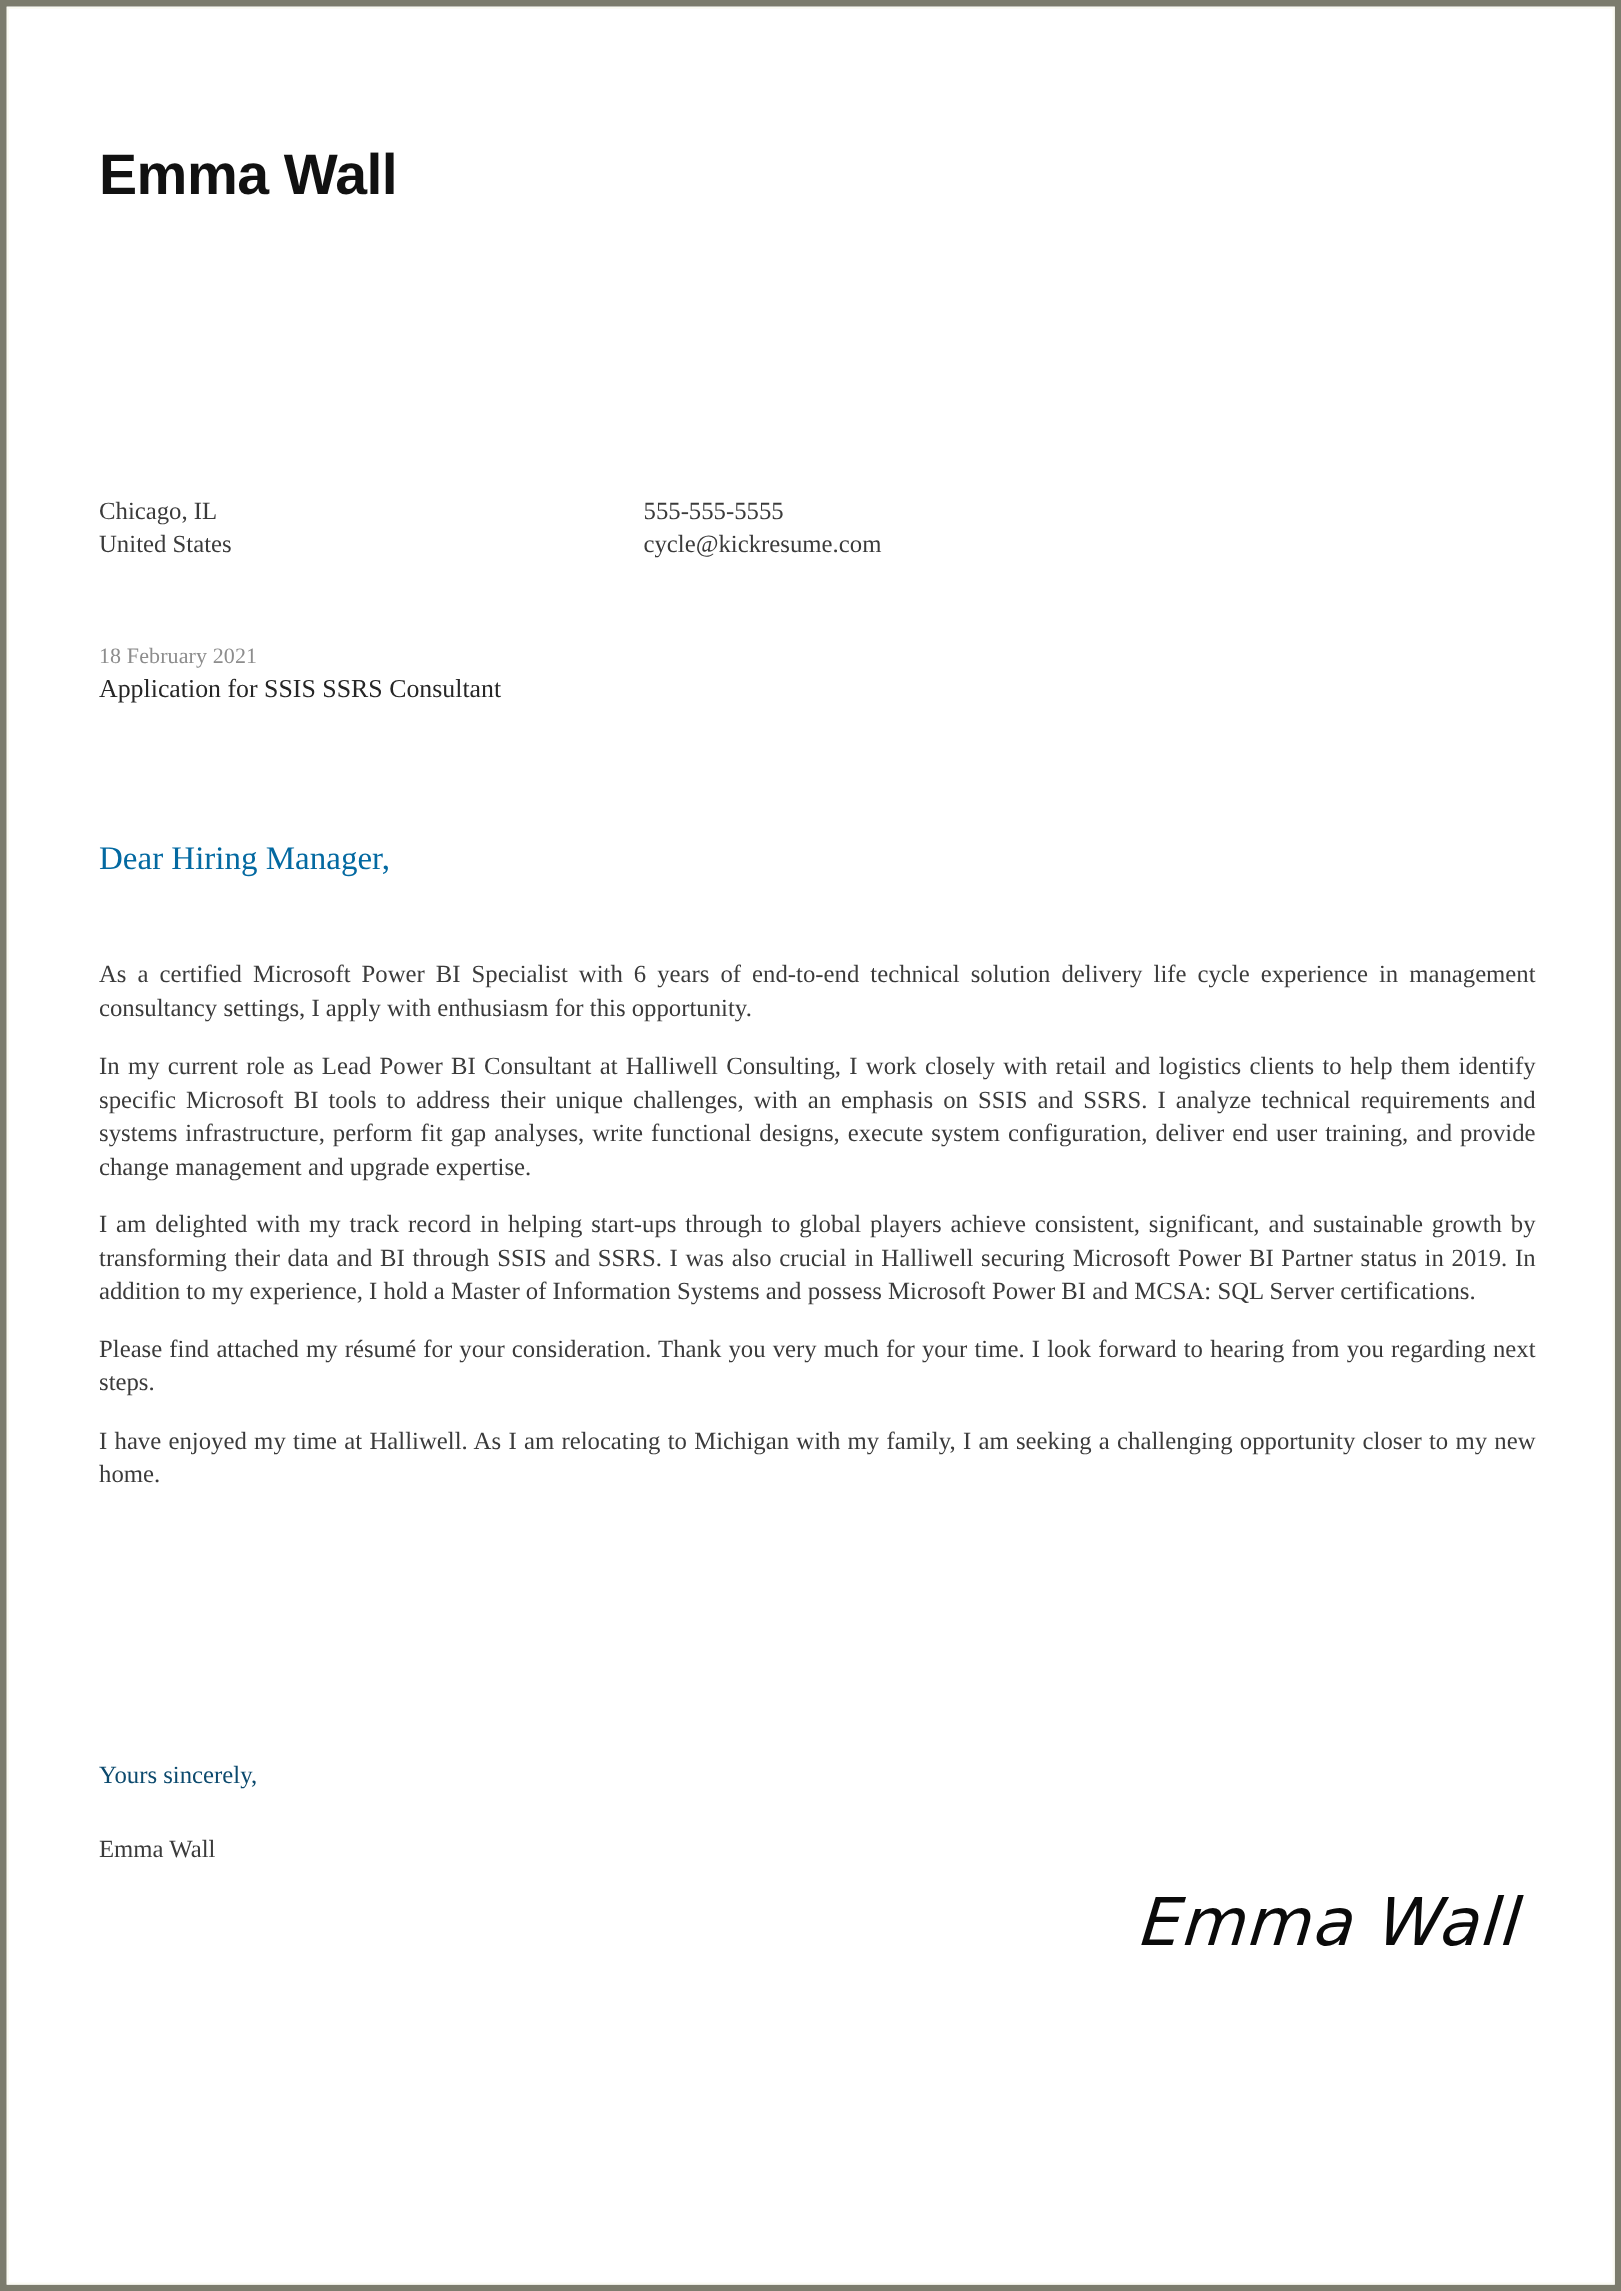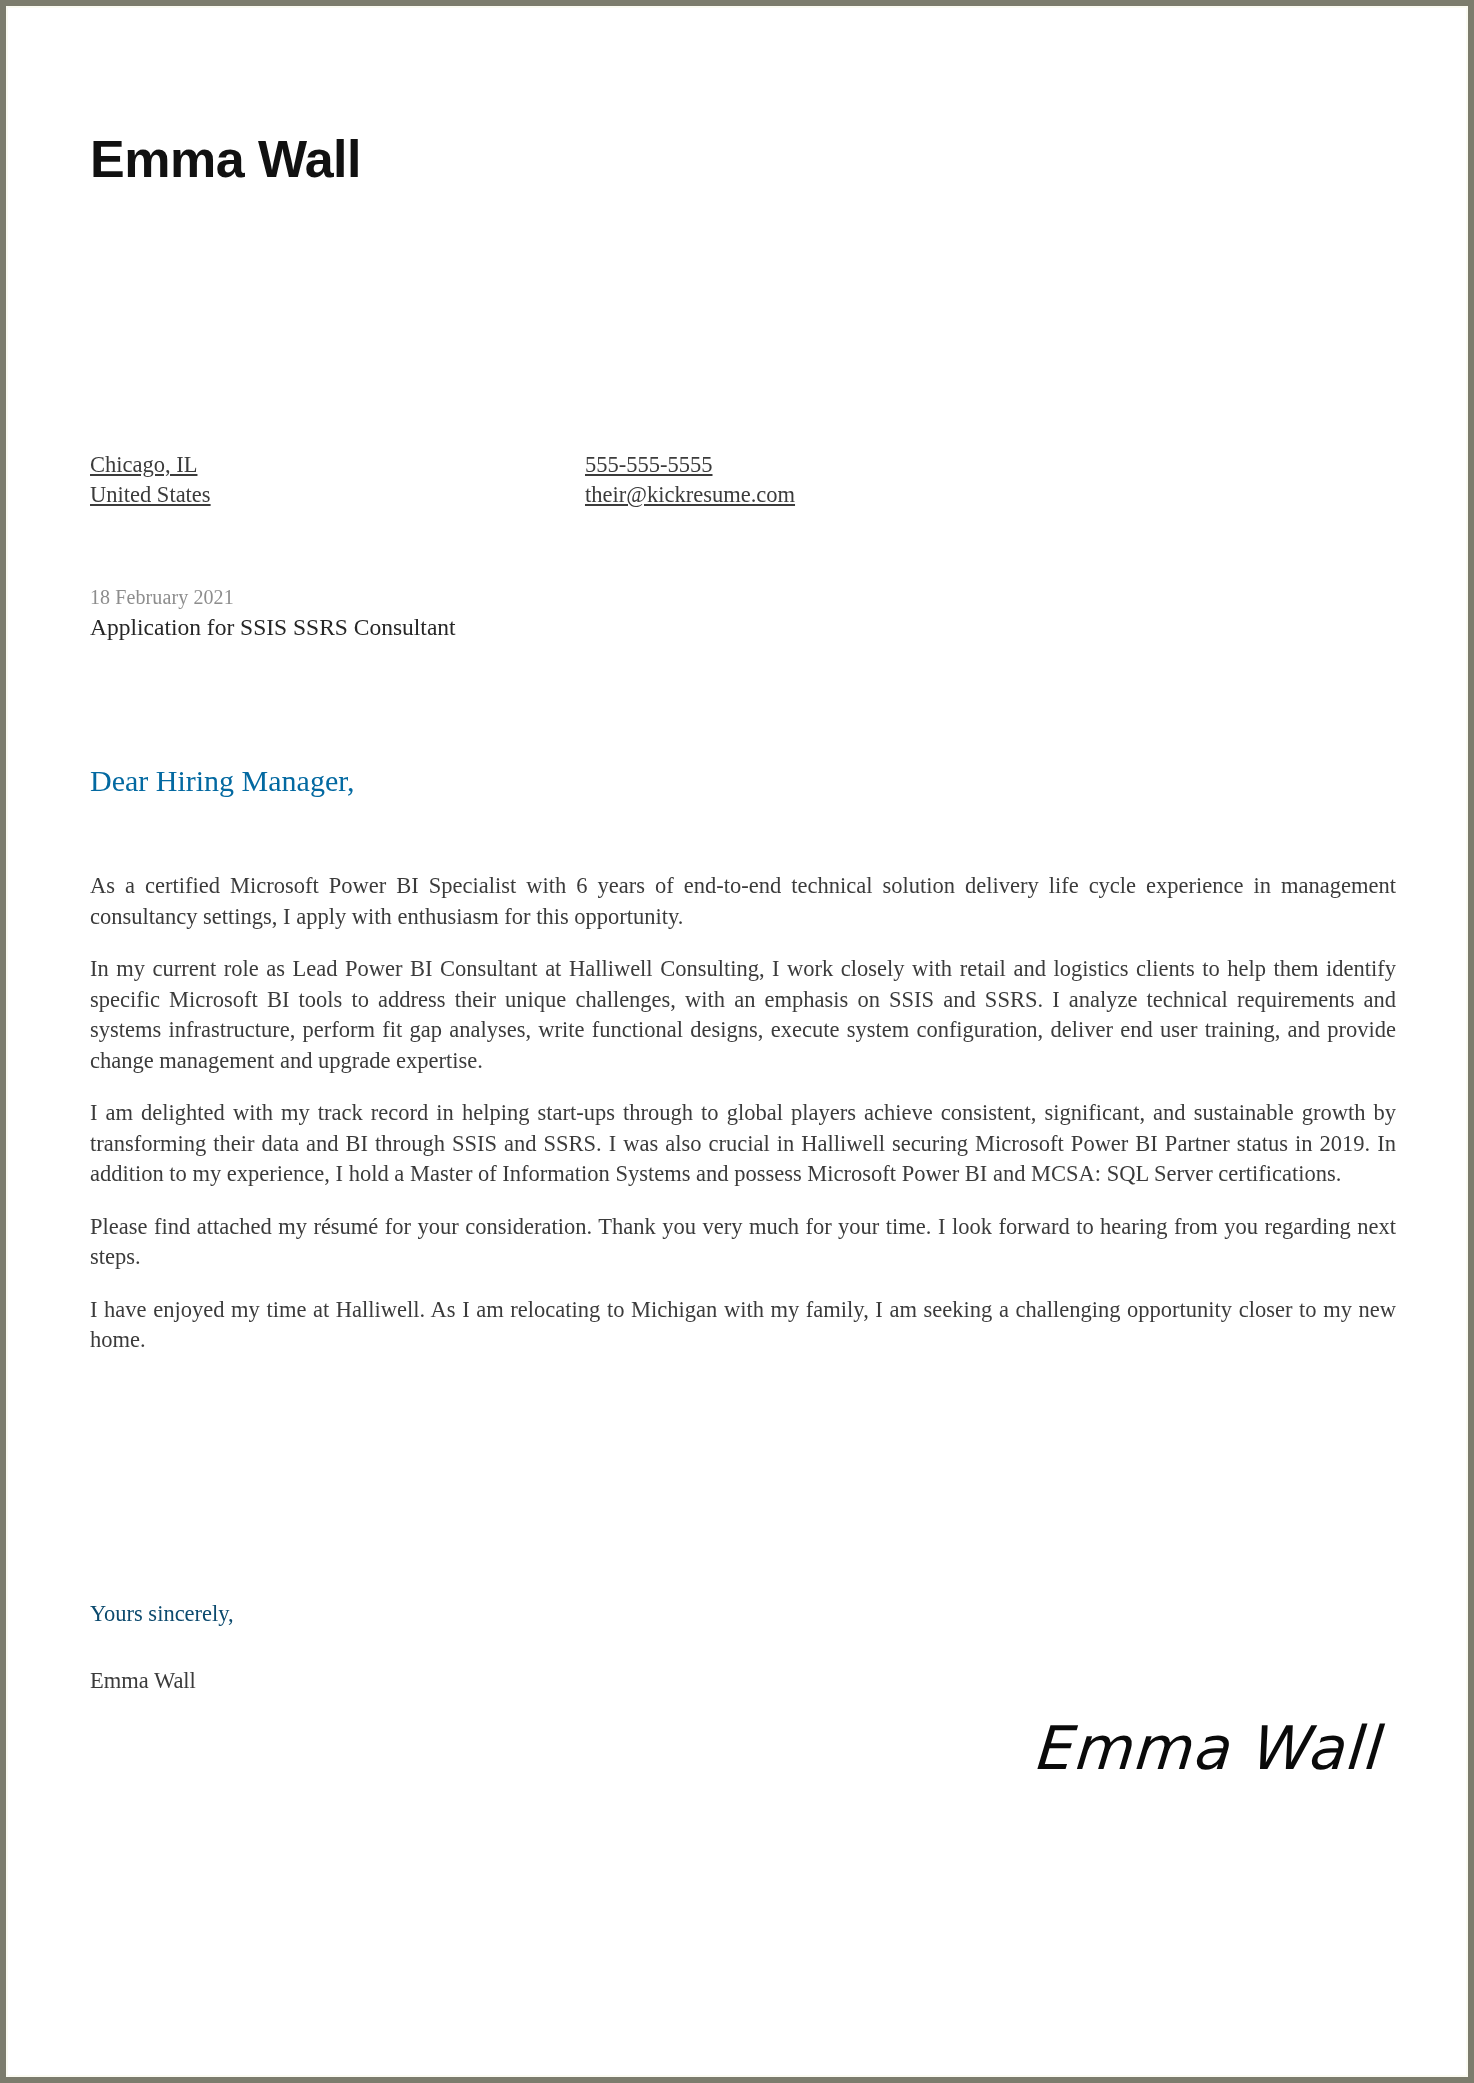--- a/index.html
+++ b/index.html
@@ -58,21 +58,20 @@
     position: absolute;
     left: 84px;
     top: 424px;
     width: 1306px;
     display: flex;
   }
   .contact-col {
     font-size: 22.5px;
     line-height: 30px;
     color: #3b3b3b;
-    text-decoration: underline;
   }
   .contact-col.left  { width: 495px; }
   .contact-col.right { width: 600px; }
   .contact-line { white-space: nowrap; }
 
   
   .meta-block {
     position: absolute;
     left: 84px;
     top: 557px;
@@ -161,21 +160,21 @@
 
     <h1 class="doc-name">Emma Wall</h1>
 
     <div class="contact-block">
       <div class="contact-col left">
         <div class="contact-line">Chicago, IL</div>
         <div class="contact-line">United States</div>
       </div>
       <div class="contact-col right">
         <div class="contact-line">555-555-5555</div>
-        <div class="contact-line">their@kickresume.com</div>
+        <div class="contact-line">cycle@kickresume.com</div>
       </div>
     </div>
 
     <div class="meta-block">
       <div class="doc-date">18 February 2021</div>
       <div class="doc-subject">Application for SSIS SSRS Consultant</div>
     </div>
 
     <div class="salutation">Dear Hiring Manager,</div>
 

